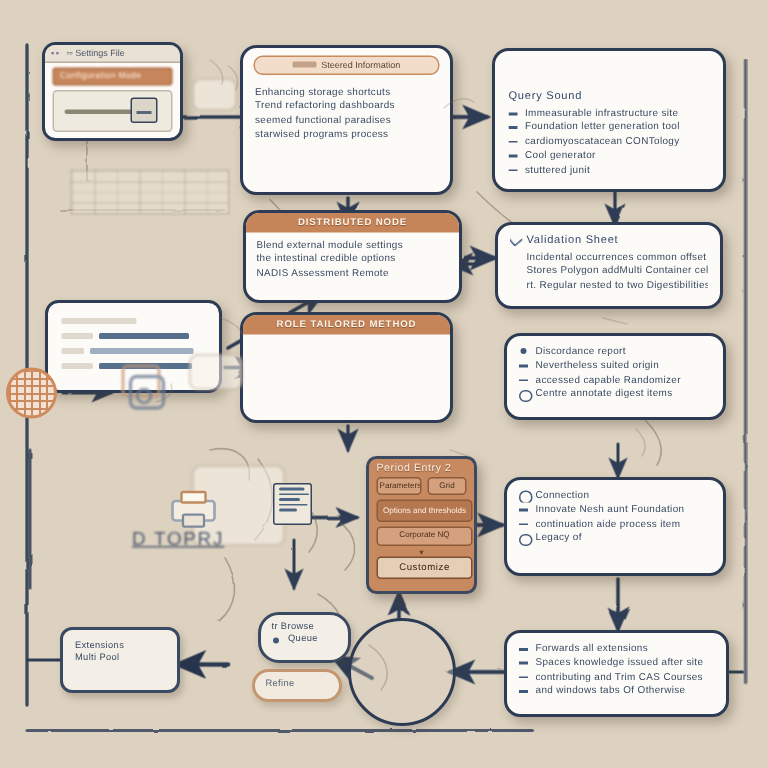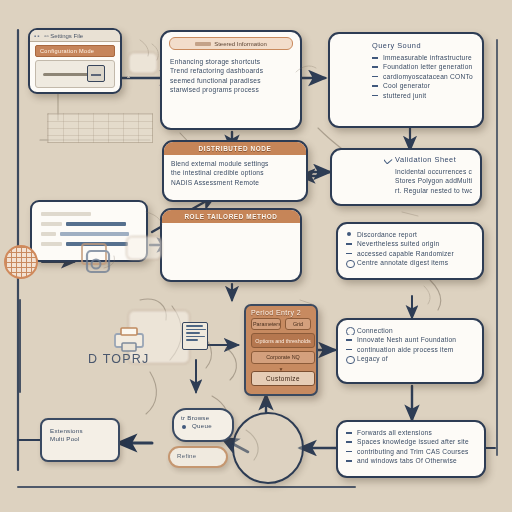--- a/index.html
+++ b/index.html
@@ -174,21 +174,21 @@
     filter:blur(.35px);
   }
   .chip .ln{font-size:6.2px;line-height:8.4px;}
   .ghost{
     position:absolute;background:rgba(248,243,234,.55);
     border:1.4px solid rgba(150,120,95,.45);border-radius:6px;
     filter:blur(.9px);box-sizing:border-box;
   }
   .ghost-label{
     position:absolute;color:#3d4d66;font-size:12.5px;letter-spacing:1.2px;
-    filter:blur(.6px);white-space:nowrap;font-weight:500;opacity:.92;
+    filter:blur(.6px);white-space:nowrap;font-weight:500;opacity:.92;text-decoration:underline;
   }
 
   
   #ghost-table{
     position:absolute;opacity:.5;filter:blur(.75px);
   }
   #ghost-table .gt{
     width:100%;height:100%;background:
       repeating-linear-gradient(to right, rgba(120,100,80,.30) 0 .7px, rgba(0,0,0,0) .7px 15px),
       repeating-linear-gradient(to bottom, rgba(120,100,80,.30) 0 .7px, rgba(0,0,0,0) .7px 7px),
@@ -330,41 +330,41 @@
     </div>
     <div class="body">
       <div class="ln">Enhancing storage shortcuts</div>
       <div class="ln">Trend refactoring dashboards</div>
       <div class="ln">seemed functional paradises</div>
       <div class="ln">starwised programs process</div>
     </div>
   </div>
 
   <div class="card soft blur-lite" id="card-query" style="left:328px;top:32px;width:156px;height:96px;">
-    <div class="body" style="padding:7px 9px;margin-left:33px;">
+    <div class="body" style="padding:25px 9px;">
       <div class="ln title">Query Sound</div>
       <div class="ln bul"><span class="dash"></span><span>Immeasurable infrastructure site</span></div>
       <div class="ln bul"><span class="dash"></span><span>Foundation letter generation tool</span></div>
       <div class="ln bul"><span class="dash"></span><span>cardiomyoscatacean CONTology</span></div>
       <div class="ln bul"><span class="dash"></span><span>Cool generator</span></div>
       <div class="ln bul"><span class="dash"></span><span>stuttered junit</span></div>
     </div>
   </div>
 
   <div class="card soft blur-lite" id="card-process" style="left:162px;top:140px;width:146px;height:62px;">
     <div class="band">DISTRIBUTED NODE</div>
     <div class="body" style="padding:4px 7px;">
       <div class="ln">Blend external module settings</div>
       <div class="ln">the intestinal credible options</div>
       <div class="ln">NADIS Assessment Remote</div>
     </div>
   </div>
 
   <div class="card soft blur-lite" id="card-validation" style="left:330px;top:148px;width:152px;height:58px;">
-    <div class="body" style="padding:5px 8px;margin-left:44px;">
+    <div class="body" style="padding:5px 8px;">
       <div class="ln title bul"><span class="tick"></span><span>Validation Sheet</span></div>
       <div class="ln" style="padding-left:11px;">Incidental occurrences common offset</div>
       <div class="ln" style="padding-left:11px;">Stores Polygon addMulti Container cell</div>
       <div class="ln" style="padding-left:11px;">rt. Regular nested to two Digestibilities</div>
     </div>
   </div>
 
   <div class="card soft blur-lite" id="card-reference" style="left:160px;top:208px;width:142px;height:74px;">
     <div class="band">ROLE TAILORED METHOD</div>
   </div>

